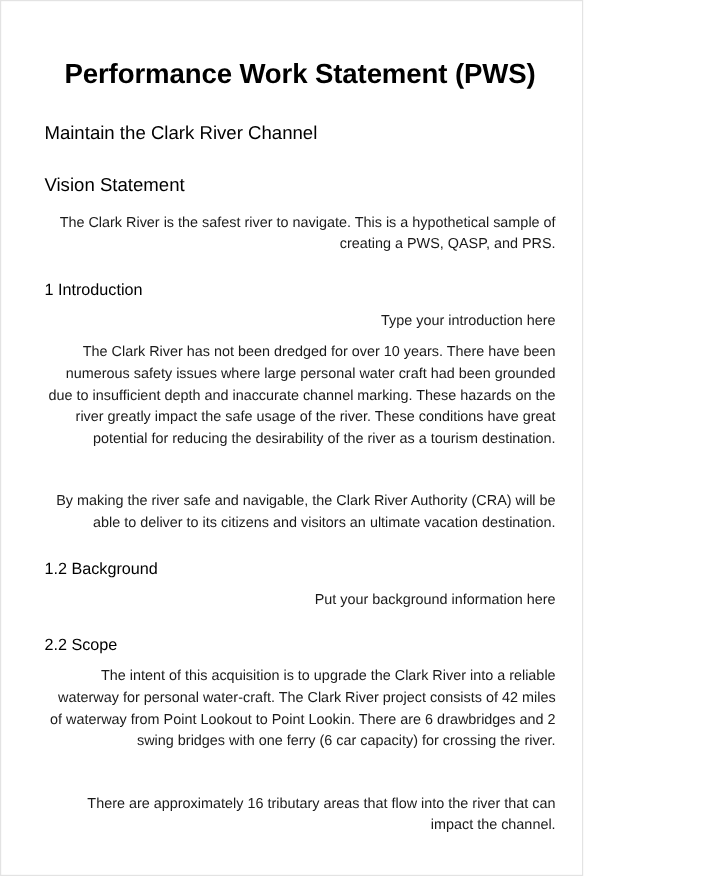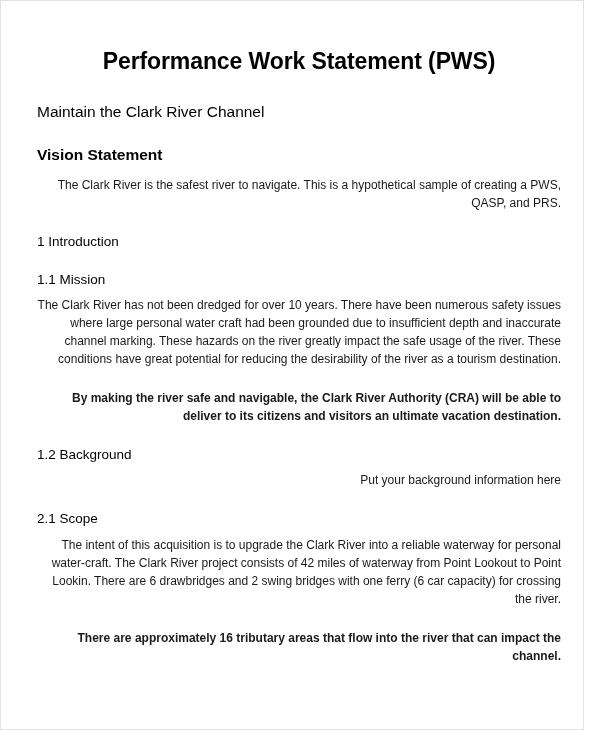--- a/index.html
+++ b/index.html
@@ -6,21 +6,21 @@
     margin: 0;
     padding: 0;
     background: #ffffff;
   }
   body {
     font-family: "Liberation Sans", sans-serif;
     -webkit-font-smoothing: antialiased;
   }
   #page {
     position: relative;
-    width: 584px;
+    width: 486px;
     height: 730px;
     box-sizing: border-box;
     background: #ffffff;
     border: 1px solid #e3e3e3;
     overflow: hidden;
   }
   .doc-body {
     padding: 36px 22px 0 36px;
     box-sizing: border-box;
   }
@@ -35,21 +35,21 @@
   }
   .doc-subtitle {
     font-size: 15.5px;
     font-weight: normal;
     color: #000000;
     margin: 27px 0 0 0;
     line-height: 1.2;
   }
   .section-heading-lg {
     font-size: 15.5px;
-    font-weight: bold;
+    font-weight: normal;
     color: #000000;
     margin: 25px 0 0 0;
     line-height: 1.2;
   }
   .section-heading {
     font-size: 13.5px;
     font-weight: normal;
     color: #000000;
     margin: 22px 0 0 0;
     line-height: 1.2;
@@ -59,45 +59,44 @@
     color: #1a1a1a;
     line-height: 18px;
     margin: 11px 0 0 0;
     max-width: 543px;
     text-align: right;
   }
   .para.tight {
     margin-top: 8px;
   }
   .para.spaced {
-    margin-top: 21px;
-    font-weight: bold;
+    margin-top: 34px;
   }
 </style>
 </head>
 <body>
 
 <div id="page">
   <div class="doc-body">
 
     <h1 class="doc-title">Performance Work Statement (PWS)</h1>
 
     <h2 class="doc-subtitle">Maintain the Clark River Channel</h2>
 
     <h2 class="section-heading-lg">Vision Statement</h2>
 
     <p class="para">The Clark River is the safest river to navigate. This is a hypothetical sample of creating a PWS, QASP, and PRS.</p>
 
     <h3 class="section-heading">1 Introduction</h3>
+    <p class="para tight">Type your introduction here</p>
 
-    <h3 class="section-heading">1.1 Mission</h3>
     <p class="para tight">The Clark River has not been dredged for over 10 years.  There have been numerous safety issues where large personal water craft had been grounded due to insufficient depth and inaccurate channel marking.  These hazards on the river greatly impact the safe usage of the river.  These conditions have great potential for reducing the desirability of the river as a tourism destination.</p>
     <p class="para spaced">By making the river safe and navigable, the Clark River Authority (CRA) will be able to deliver to its citizens and visitors an ultimate vacation destination.</p>
 
     <h3 class="section-heading">1.2 Background</h3>
     <p class="para tight">Put your background information here</p>
 
-    <h3 class="section-heading">2.1 Scope</h3>
+    <h3 class="section-heading">2.2 Scope</h3>
     <p class="para tight">The intent of this acquisition is to upgrade the Clark River into a reliable waterway for personal water-craft.  The Clark River project consists of 42 miles of waterway from Point Lookout to Point Lookin.  There are 6 drawbridges and 2 swing bridges with one ferry (6 car capacity) for crossing the river.</p>
     <p class="para spaced">There are approximately 16 tributary areas that flow into the river that can impact the channel.</p>
 
   </div>
 </div>
 
 </body></html>

